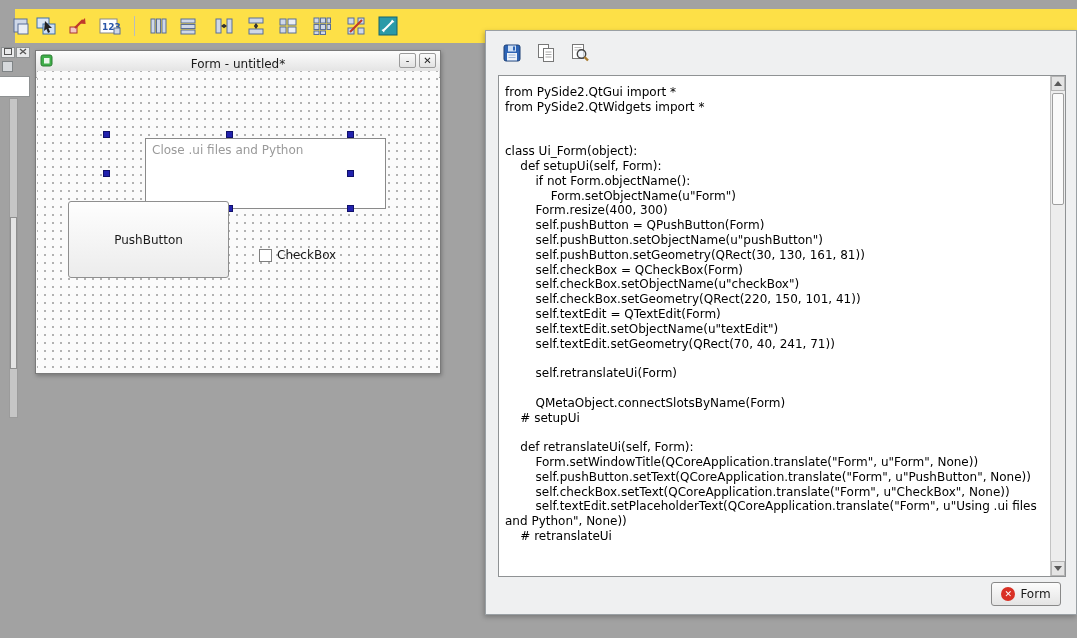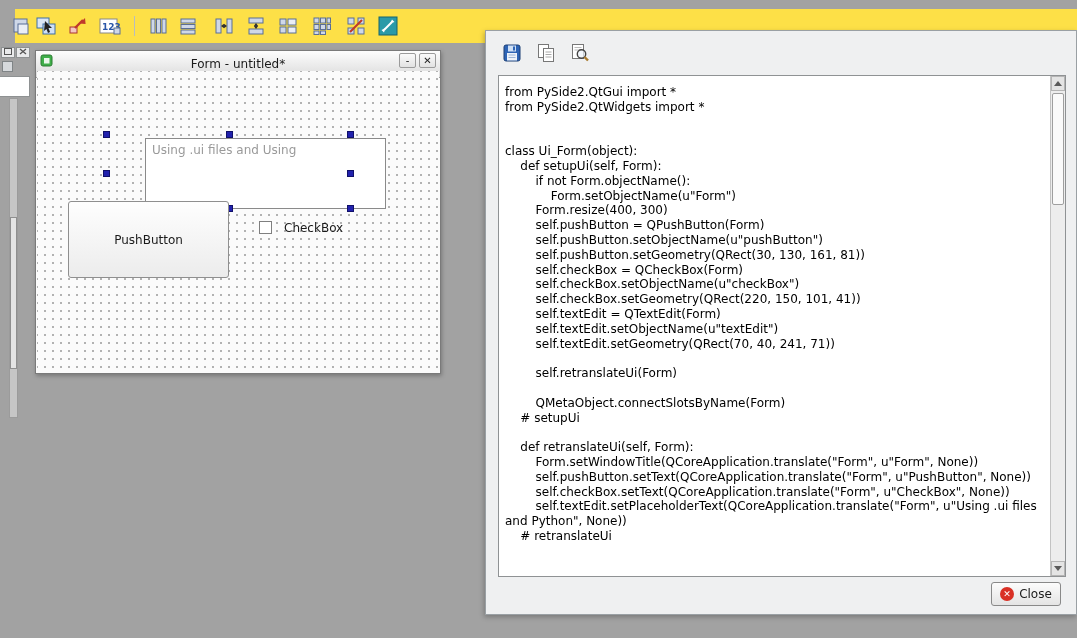--- a/index.html
+++ b/index.html
@@ -46,21 +46,21 @@
                  background-image:radial-gradient(#b2b2b2 1px, transparent 1.3px);
                  background-size:8px 8px; background-position:4px 4px; }
 
   
   .w-textedit { position:absolute; left:108px; top:67px; width:241px; height:71px; background:#fff;
                 border:1px solid #8a8a8a; padding:4px 6px; color:#9a9a9a; font-size:12px; }
   .handle { position:absolute; width:7px; height:7px; background:#2121ad; border:1px solid #10106a; }
   .w-pushbutton { position:absolute; left:68px; top:157px; width:161px; height:77px;
                   background:linear-gradient(#fefefe,#ececec); border:1px solid #8f8f8f; border-radius:3px;
                   display:flex; align-items:center; justify-content:center; font-size:12px; color:#1a1a1a; }
-  .w-checkbox { position:absolute; left:258px; top:177px; width:101px; height:41px; display:flex; align-items:flex-start;gap:7px; }
+  .w-checkbox { position:absolute; left:258px; top:177px; width:101px; height:41px; display:flex; align-items:flex-end; }
   .cb-indicator { width:13px; height:13px; background:#fff; border:1px solid #7f7f7f; margin-right:5px; }
 
   
   .code-dialog { position:absolute; left:485px; top:-13px; width:592px; height:585px; background:#eff0f1;
                  border:1px solid #9aa0a4; box-shadow:-1px 2px 5px rgba(0,0,0,.25); }
   .dlg-toolbar { position:absolute; left:12px; top:8px; height:30px; display:flex; gap:6px; }
   .dbtn { width:28px; height:28px; display:flex; align-items:center; justify-content:center;
           border:1px solid transparent; border-radius:2px; background:transparent; }
   .code-box { position:absolute; left:12px; top:44px; width:568px; height:502px; background:#fff; border:1px solid #8f9294; }
   .code-pre { position:absolute; left:0; top:0; right:15px; bottom:0; overflow:hidden;
@@ -215,21 +215,21 @@
           <svg width="13" height="13">
               <rect x="1" y="1" width="11" height="11" rx="2" fill="#3fae49" stroke="#2c7d33"></rect>
               <rect x="4" y="4" width="5.5" height="5.5" fill="#eaf7ea"></rect>
             </svg>
         </span>
         <span class="form-title">Form - untitled*</span>
         <span class="win-btn btn-min">-</span>
         <span class="win-btn btn-close">✕</span>
       </div>
       <div class="form-canvas">
-        <div class="w-textedit">Using .ui files and Using</div>
+        <div class="w-textedit">Close .ui files and Python</div>
 
         <div class="handle" style="left:66px; top:60px;"></div>
         <div class="handle" style="left:189px; top:60px;"></div>
         <div class="handle" style="left:310px; top:60px;"></div>
         <div class="handle" style="left:66px; top:99px;"></div>
         <div class="handle" style="left:310px; top:99px;"></div>
         <div class="handle" style="left:66px; top:134px;"></div>
         <div class="handle" style="left:189px; top:134px;"></div>
         <div class="handle" style="left:310px; top:134px;"></div>
 
@@ -311,19 +311,19 @@
             </div>
           <div class="sb-thumb"></div>
           <div class="sb-arrow sb-down">
               <span class="arr-down"></span>
             </div>
         </div>
       </div>
 
       <div class="close-btn">
         <span class="close-ico">✕</span>
-        <span>Close</span>
+        <span>Form</span>
       </div>
     </div>
 
 
   </div>
 </div>
 
 </body></html>

